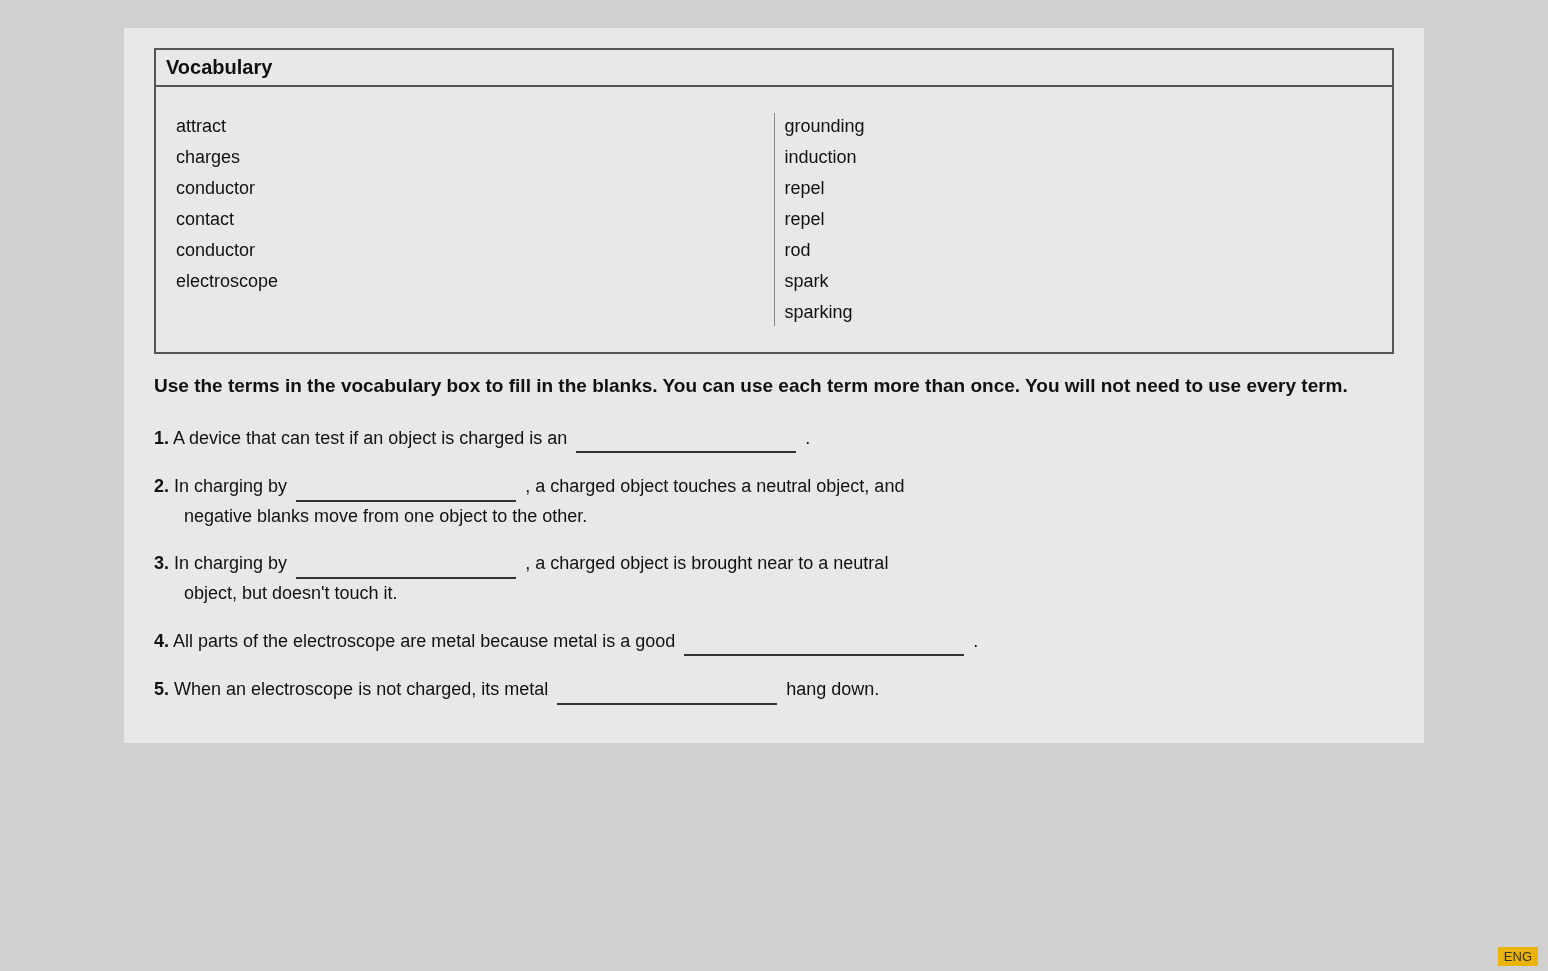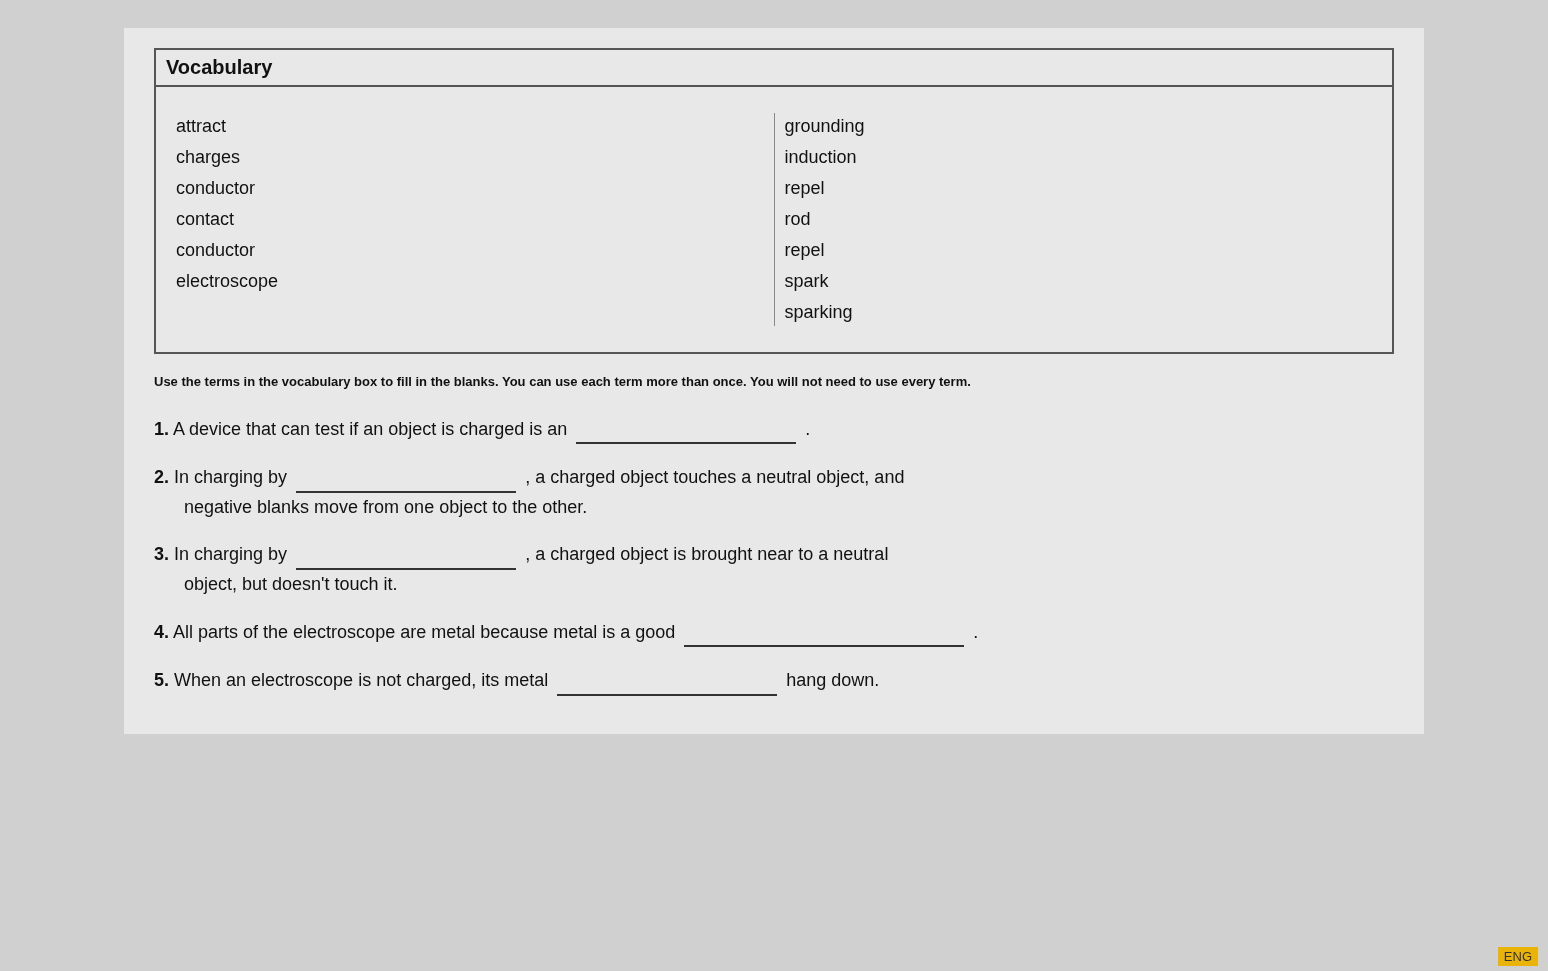--- a/index.html
+++ b/index.html
@@ -55,21 +55,21 @@
     .vocab-col:first-child {
       border-right: 1px solid #888;
     }
 
     .vocab-word {
       font-size: 18px;
       line-height: 1.5;
     }
 
     .instructions {
-      font-size: 13px;
+      font-size: 19px;
       font-weight: bold;
       margin-bottom: 22px;
       line-height: 1.5;
     }
 
     .question-list {
       list-style: none;
       padding: 0;
     }
 
@@ -129,22 +129,22 @@
         <span class="vocab-word">charges</span>
         <span class="vocab-word">conductor</span>
         <span class="vocab-word">contact</span>
         <span class="vocab-word">conductor</span>
         <span class="vocab-word">electroscope</span>
       </div>
       <div class="vocab-col">
         <span class="vocab-word">grounding</span>
         <span class="vocab-word">induction</span>
         <span class="vocab-word">repel</span>
+        <span class="vocab-word">repel</span>
         <span class="vocab-word">rod</span>
-        <span class="vocab-word">repel</span>
         <span class="vocab-word">spark</span>
         <span class="vocab-word">sparking</span>
       </div>
     </div>
   </div>
 
   <div class="instructions">Use the terms in the vocabulary box to fill in the blanks. You can use each term more than once. You will not need to use every term.</div>
 
   <ul class="question-list">
 

